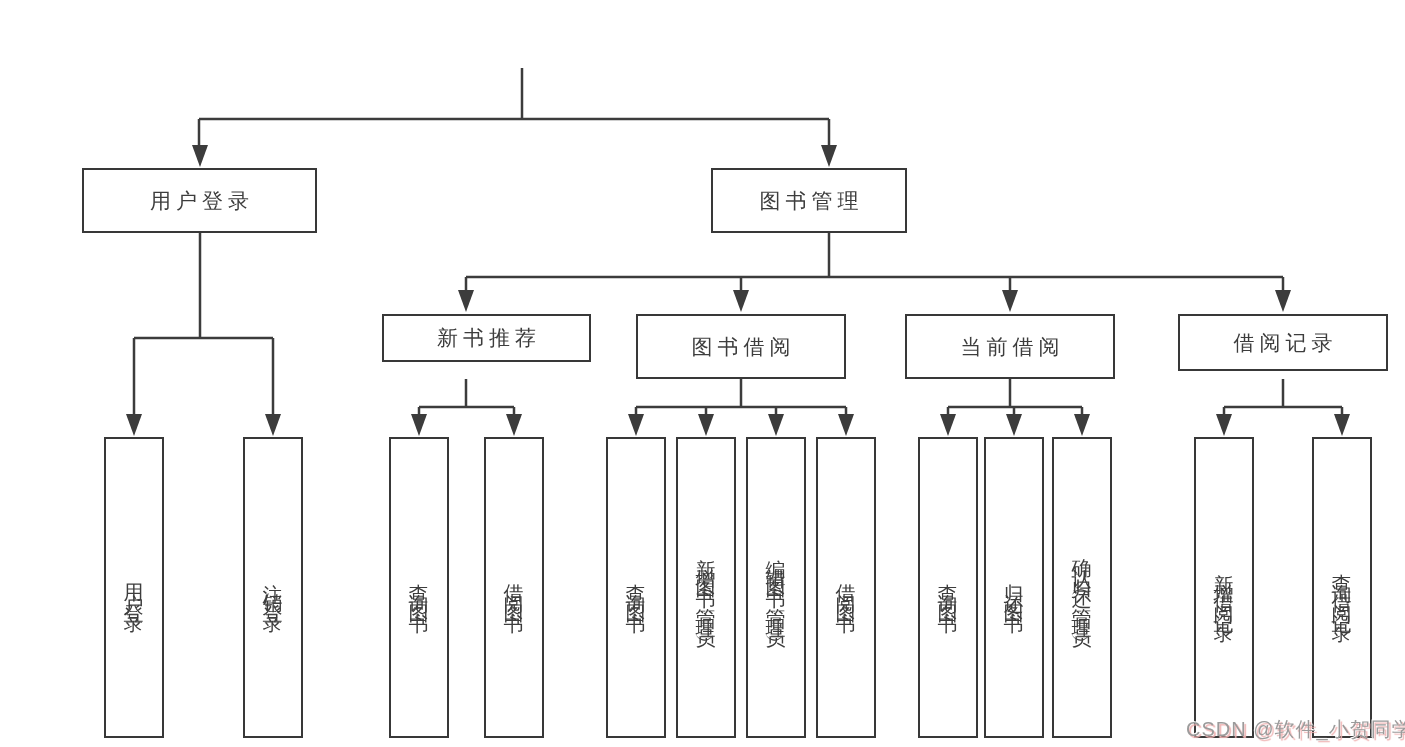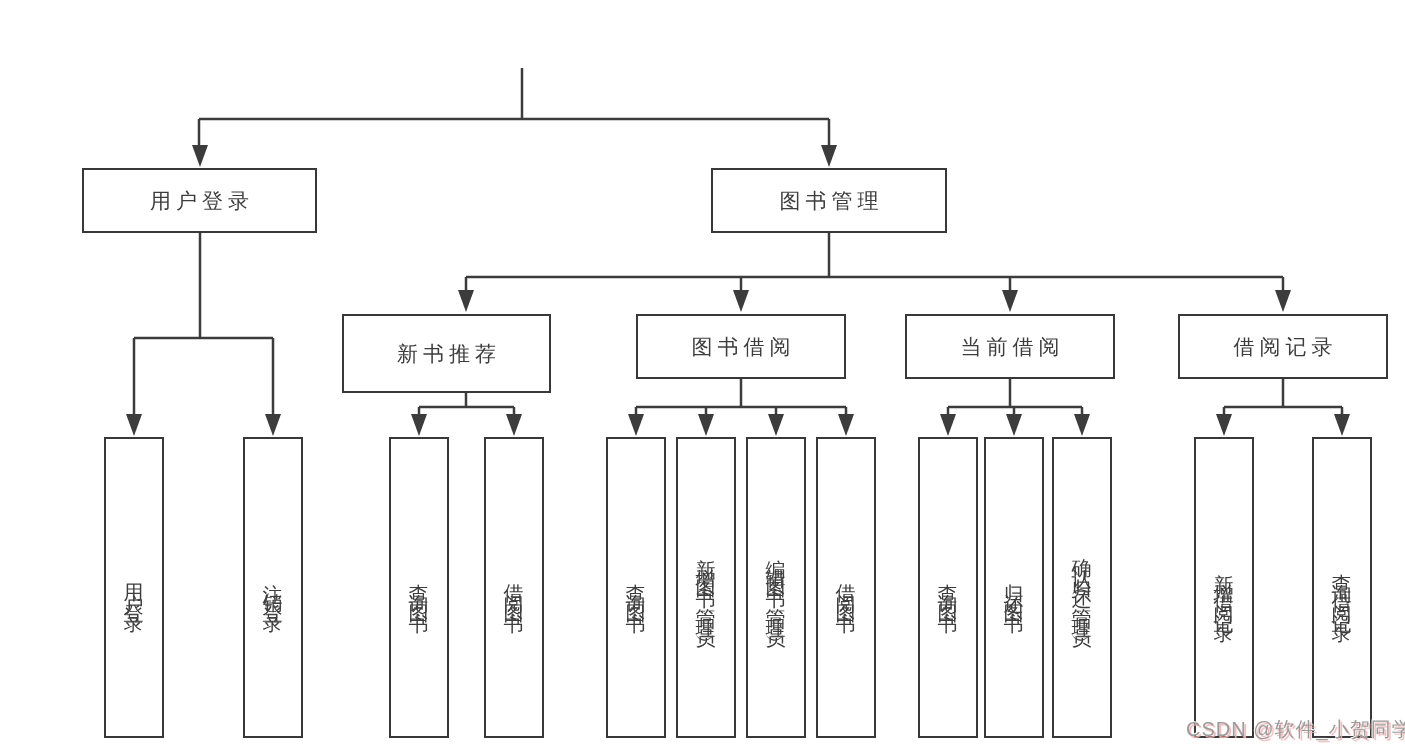--- a/index.html
+++ b/index.html
@@ -60,26 +60,26 @@
       <polygon points="940,414 956,414 948,436"></polygon>
       <polygon points="1006,414 1022,414 1014,436"></polygon>
       <polygon points="1074,414 1090,414 1082,436"></polygon>
       <polygon points="1216,414 1232,414 1224,436"></polygon>
       <polygon points="1334,414 1350,414 1342,436"></polygon>
     </g>
   </svg>
 
 
   <div class="node" style="left:82px;top:168px;width:235px;height:65px;">用户登录</div>
-  <div class="node" style="left:711px;top:168px;width:236px;height:65px;">图书管理</div>
+  <div class="node" style="left:711px;top:168px;width:196px;height:65px;">图书管理</div>
 
-  <div class="node" style="left:342px;top:314px;width:209px;height:79px;text-align:center;">新书推荐</div>
+  <div class="node" style="left:382px;top:314px;width:209px;height:48px;text-align:center;">新书推荐</div>
   <div class="node" style="left:905px;top:314px;width:210px;height:65px;">当前借阅</div>
   <div class="node" style="left:636px;top:314px;width:210px;height:65px;">图书借阅</div>
-  <div class="node" style="left:1178px;top:314px;width:210px;height:65px;">借阅记录</div>
+  <div class="node" style="left:1178px;top:314px;width:210px;height:57px;">借阅记录</div>
 
   <div class="leaf" style="left:104px;top:437px;width:60px;height:301px;">
     <span>用户登录</span>
   </div>
   <div class="leaf" style="left:243px;top:437px;width:60px;height:301px;">
     <span>注销登录</span>
   </div>
 
   <div class="leaf" style="left:389px;top:437px;width:60px;height:301px;">
     <span>查询图书</span>

